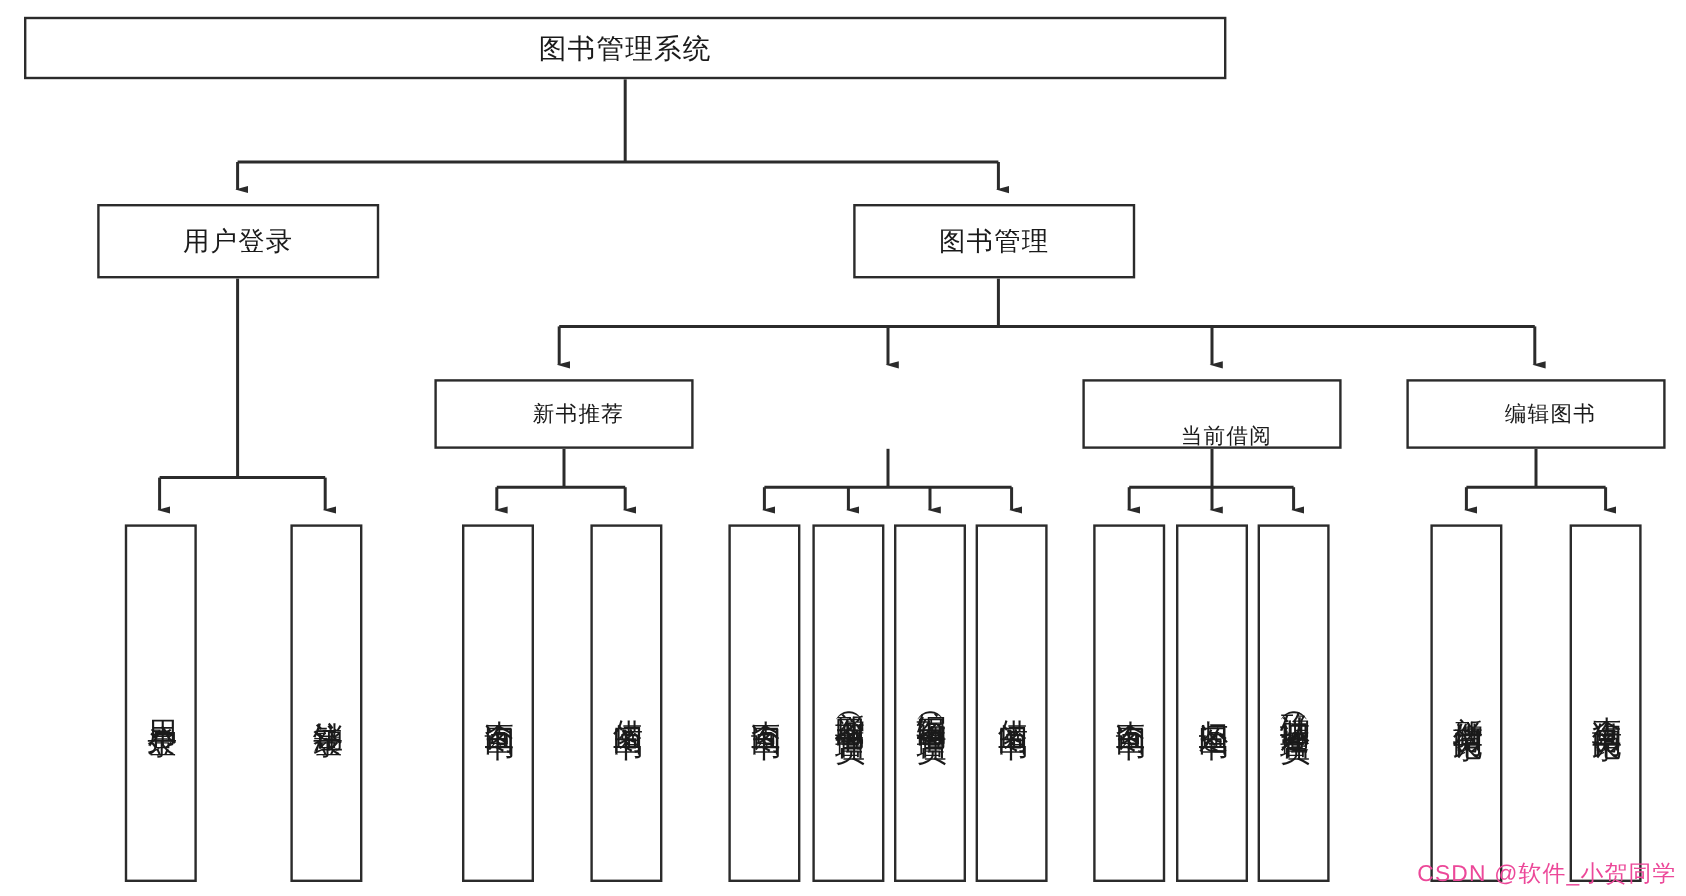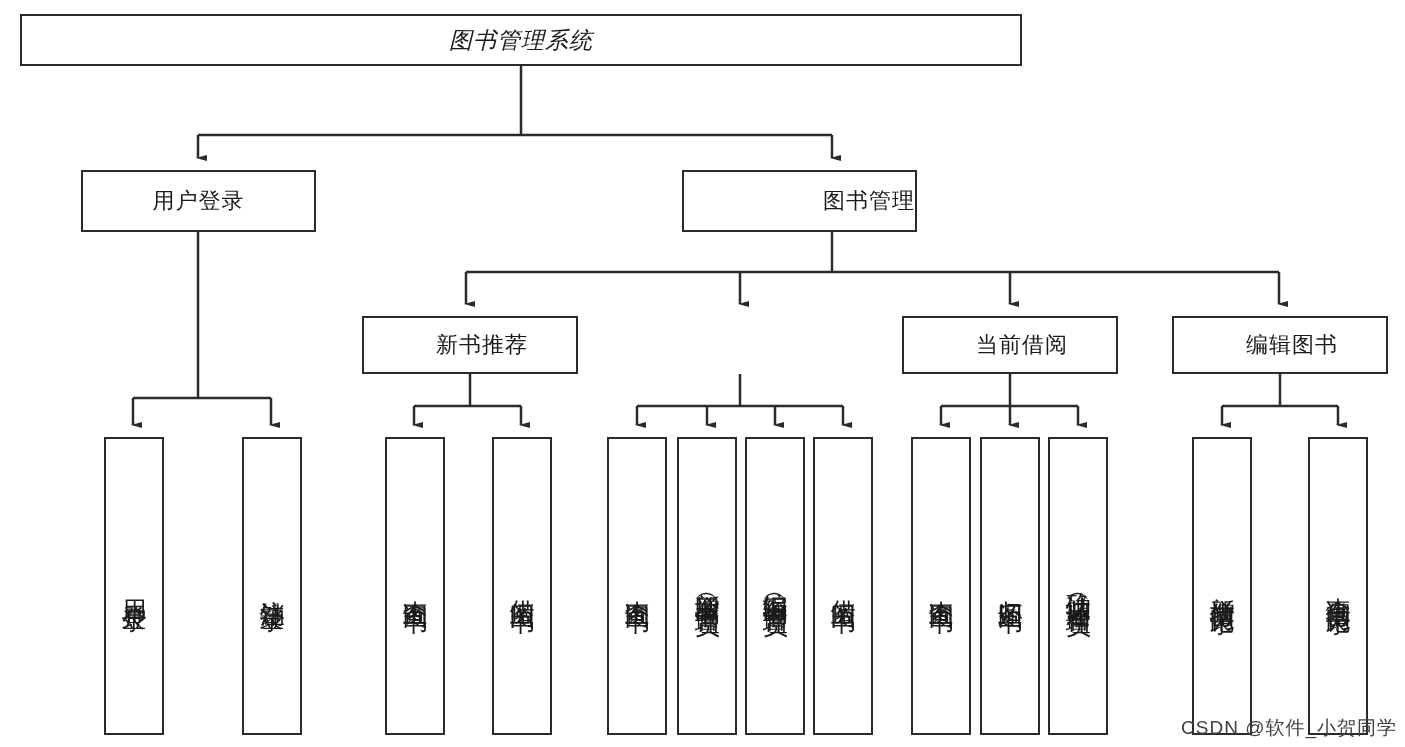--- a/index.html
+++ b/index.html
@@ -34,23 +34,23 @@
     align-items: center;
     justify-content: center;
     color: #1a1a1a;
   }
   .node .label {
     display: block;
     text-align: center;
     line-height: 1.0;
     letter-spacing: 1px;
   }
-  .node.root .label { font-size: 23px; font-style: italic; }
+  .node.root .label { font-size: 23px; }
   .node.l2 .label   { font-size: 22px; }
-  .node.l3 .label   { font-size: 22px; margin-left: 24px; }
+  .node.l3 .label   { font-size: 18px; margin-left: 24px; }
 
   .node.leaf {
     align-items: flex-start;
     padding-top: 6px;
   }
   .node.leaf .label {
     writing-mode: vertical-rl;
     text-orientation: upright;
     font-size: 25px;
     line-height: 1.18;
@@ -62,21 +62,21 @@
     margin-top: 90px;
   }
   .node.leaf.tall .label {
     margin-top: 0px;
   }
   .watermark {
     position: absolute;
     right: 8px;
     bottom: 6px;
     font-size: 19px;
-    color: #404040;
+    color: #ec4899;
     letter-spacing: 1px;
     white-space: nowrap;
     text-align: center;
   }
 </style>
 </head>
 <body>
 
 <div id="canvas">
 
@@ -130,28 +130,28 @@
     </g>
   </svg>
 
   <div class="node root" style="left:20px; top:14px; width:1002px; height:52px;">
     <span class="label">图书管理系统</span>
   </div>
 
   <div class="node l2" style="left:81px; top:170px; width:235px; height:62px;">
     <span class="label">用户登录</span>
   </div>
-  <div class="node l2" style="left:682px; top:170px; width:235px; height:62px;justify-content:flex-end;">
+  <div class="node l2" style="left:711px; top:170px; width:235px; height:62px;">
     <span class="label">图书管理</span>
   </div>
 
   <div class="node l3" style="left:362px; top:316px; width:216px; height:58px;">
     <span class="label">新书推荐</span>
   </div>
-  <div class="node l3" style="left:902px; top:316px; width:216px; height:58px;">
+  <div class="node l3" style="left:902px; top:316px; width:216px; height:58px;align-items:flex-end;">
     <span class="label">当前借阅</span>
   </div>
   <div class="node l3" style="left:1172px; top:316px; width:216px; height:58px;">
     <span class="label">编辑图书</span>
   </div>
 
   <div class="node leaf mid" style="left:104px; top:437px; width:60px; height:298px;">
     <span class="label" style="margin-top: 135px;">用户登录</span>
   </div>
   <div class="node leaf mid" style="left:242px; top:437px; width:60px; height:298px;">

